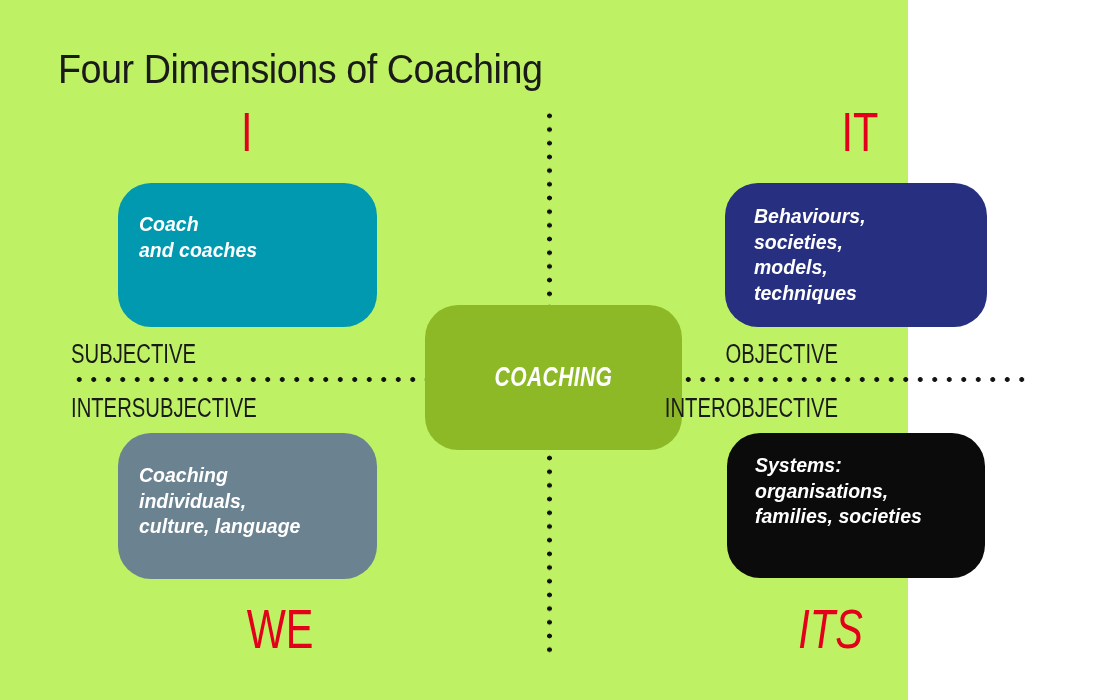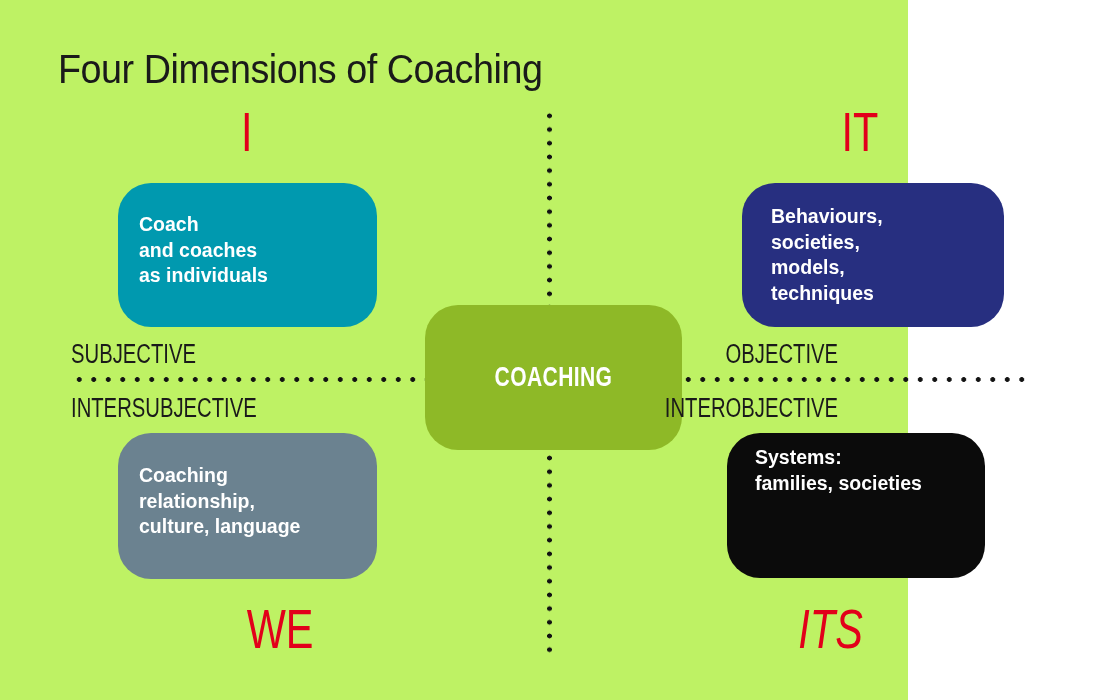--- a/index.html
+++ b/index.html
@@ -32,29 +32,29 @@
   .quad-label { position: absolute; width: 220px; text-align: center; z-index: 3; }
   .quad-label .red { display: inline-block; font-size: 56px; line-height: 1; font-weight: 400;
                      color: #E2001A; transform: scaleX(0.74); }
   .ql-i   { left: 137px; top: 104px; }
   .ql-it  { left: 750px; top: 104px; }
   .ql-we  { left: 105px; top: 601px; text-align: right; }
   .ql-its { left: 721px; top: 601px; font-style: italic; }
 
   
   .box { position: absolute; border-radius: 33px; z-index: 2; color: #ffffff;
-         font-weight: 700; font-size: 19.5px; line-height: 25.5px; }
+         font-weight: 700; font-size: 19.5px; line-height: 25.5px; font-style: italic; }
   .box-i   { left: 118px; top: 183px; width: 259px; height: 144px; background: #0099AF;
              padding: 29px 12px 0 21px; }
   .box-it  { left: 725px; top: 183px; width: 262px; height: 144px; background: #272F80;
-             padding: 21px 12px 12px 29px; margin-left: 17px; }
+             padding: 21px 12px 12px 29px; }
   .box-we  { left: 118px; top: 433px; width: 259px; height: 146px; background: #6B8290;
              padding: 30px 12px 0 21px; }
   .box-its { left: 727px; top: 433px; width: 258px; height: 145px; background: #0B0B0B;
-             padding: 12px 12px 0 28px; }
+             padding: 20px 12px 0 28px; }
   .box-center { left: 425px; top: 305px; width: 257px; height: 145px; background: #8EB927;
                 display: flex; align-items: center; justify-content: center; }
   .center-text { display: inline-block; font-size: 27px; font-weight: 700;
                  letter-spacing: 0.5px; color: #ffffff; transform: scaleX(0.78); }
 </style>
 </head>
 <body>
 
 <div class="canvas">
 
@@ -77,38 +77,38 @@
   <div class="quad-label ql-we">
     <span class="red">WE</span>
   </div>
   <div class="quad-label ql-its">
     <span class="red">ITS</span>
   </div>
 
   <div class="box box-i">
     <div>Coach</div>
     <div>and coaches</div>
-    <div>as individuals</div>
   </div>
 
   <div class="box box-it">
     <div>Behaviours,</div>
     <div>societies,</div>
     <div>models,</div>
     <div>techniques</div>
   </div>
 
   <div class="box box-we">
     <div>Coaching</div>
-    <div>relationship,</div>
+    <div>individuals,</div>
     <div>culture, language</div>
   </div>
 
   <div class="box box-its">
     <div>Systems:</div>
+    <div>organisations,</div>
     <div>families, societies</div>
   </div>
 
   <div class="box box-center">
     <span class="center-text">COACHING</span>
   </div>
 
 </div>
 
 </body></html>

